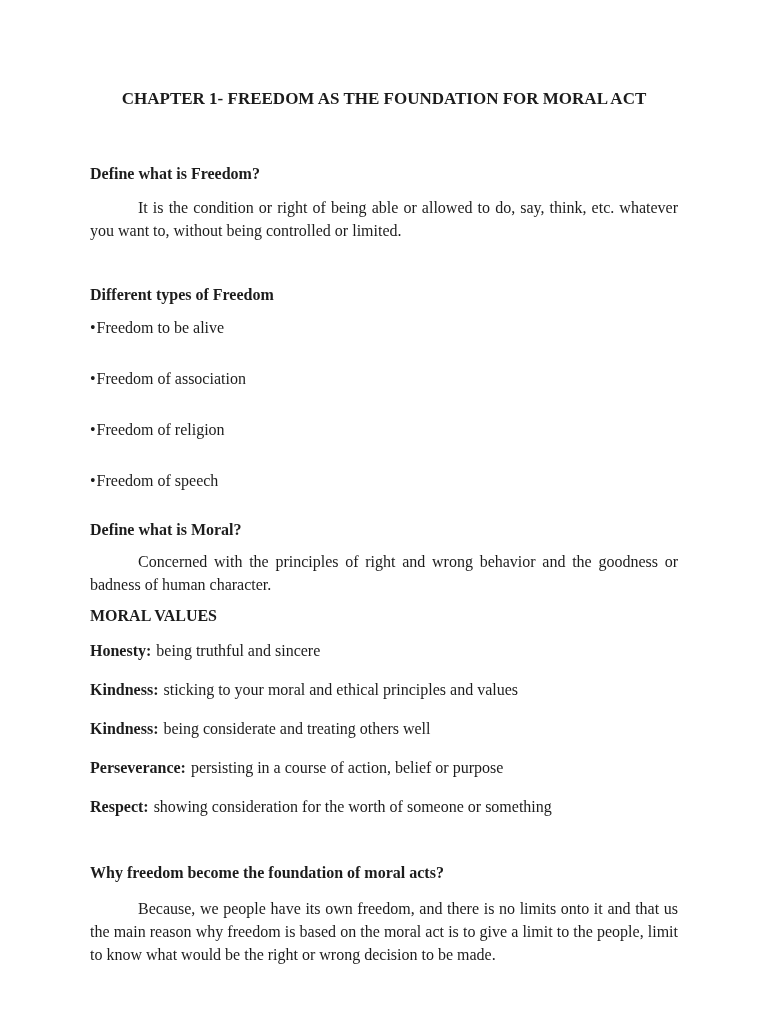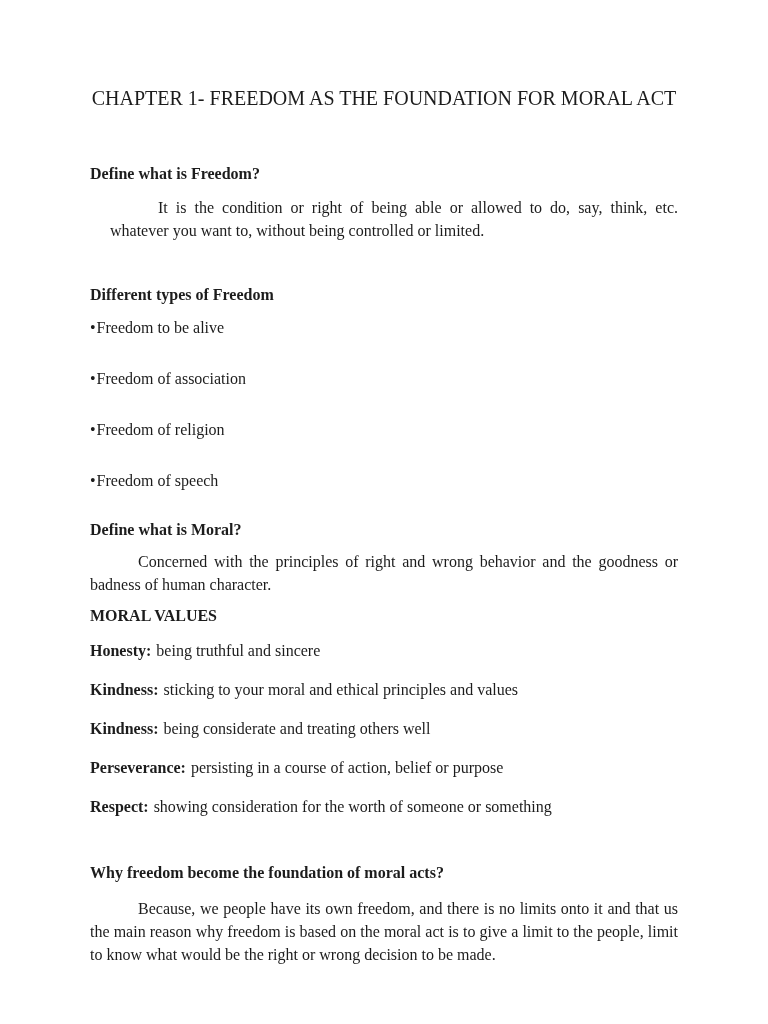--- a/index.html
+++ b/index.html
@@ -18,35 +18,35 @@
   }
   .page {
     box-sizing: border-box;
     width: 768px;
     height: 1024px;
     padding: 87px 90px 0 90px;
     background: #ffffff;
   }
   .doc-title {
     text-align: center;
-    font-weight: normal;
+    font-weight: bold;
     margin: 0;
-    font-size: 20px;
+    font-size: 17px;
   }
   .heading {
     font-weight: bold;
     margin: 0;
   }
   .para {
     margin: 0;
     text-align: justify;
     text-indent: 48px;
   }
   .mt-h-define-freedom { margin-top: 52px; }
-  .mt-p1              { margin-top: 11px; margin-left: 20px; }
+  .mt-p1              { margin-top: 11px; }
   .mt-h-types         { margin-top: 41px; }
   .bullet-item        { margin-top: 28px; }
   .bullet-item.first  { margin-top: 10px; }
   .mt-h-moral         { margin-top: 26px; }
   .mt-p2              { margin-top: 9px; }
   .mt-h-values        { margin-top: 8px; }
   .value-item         { margin-top: 10.4px; }
   .value-item.first   { margin-top: 12px; }
   .mt-h-why           { margin-top: 43px; }
   .mt-p3              { margin-top: 13px; }

